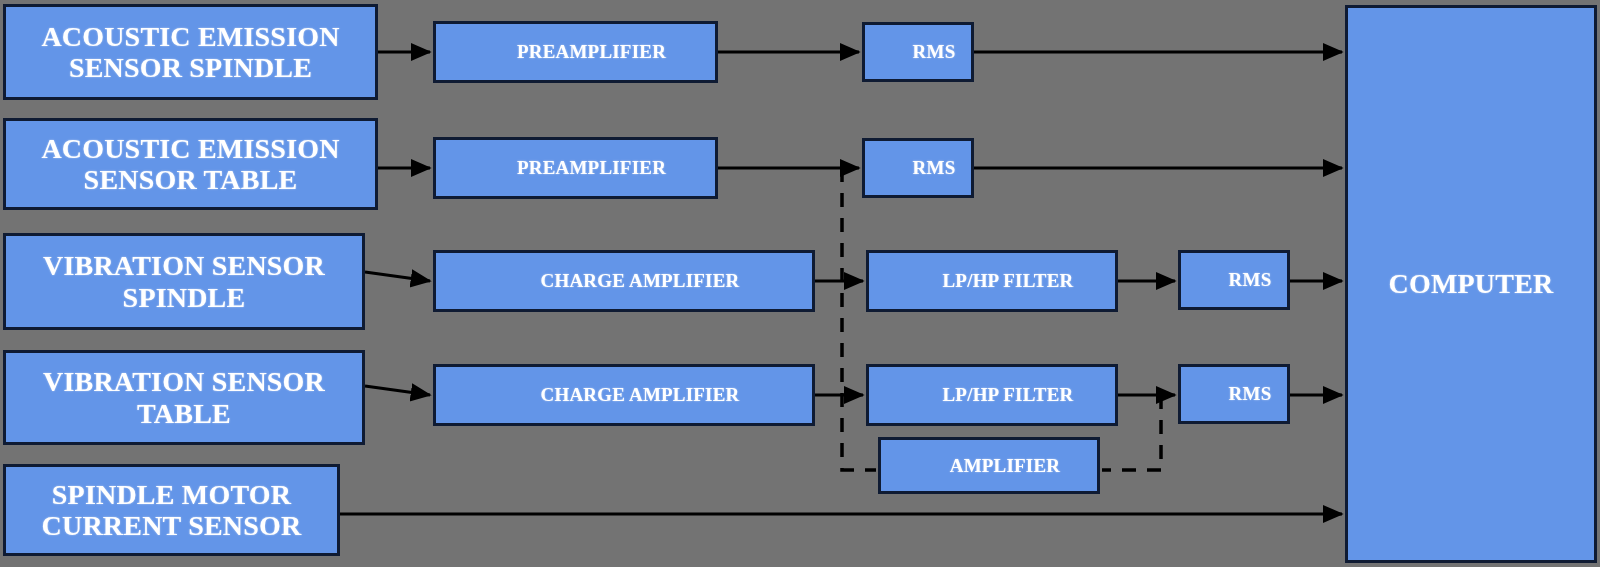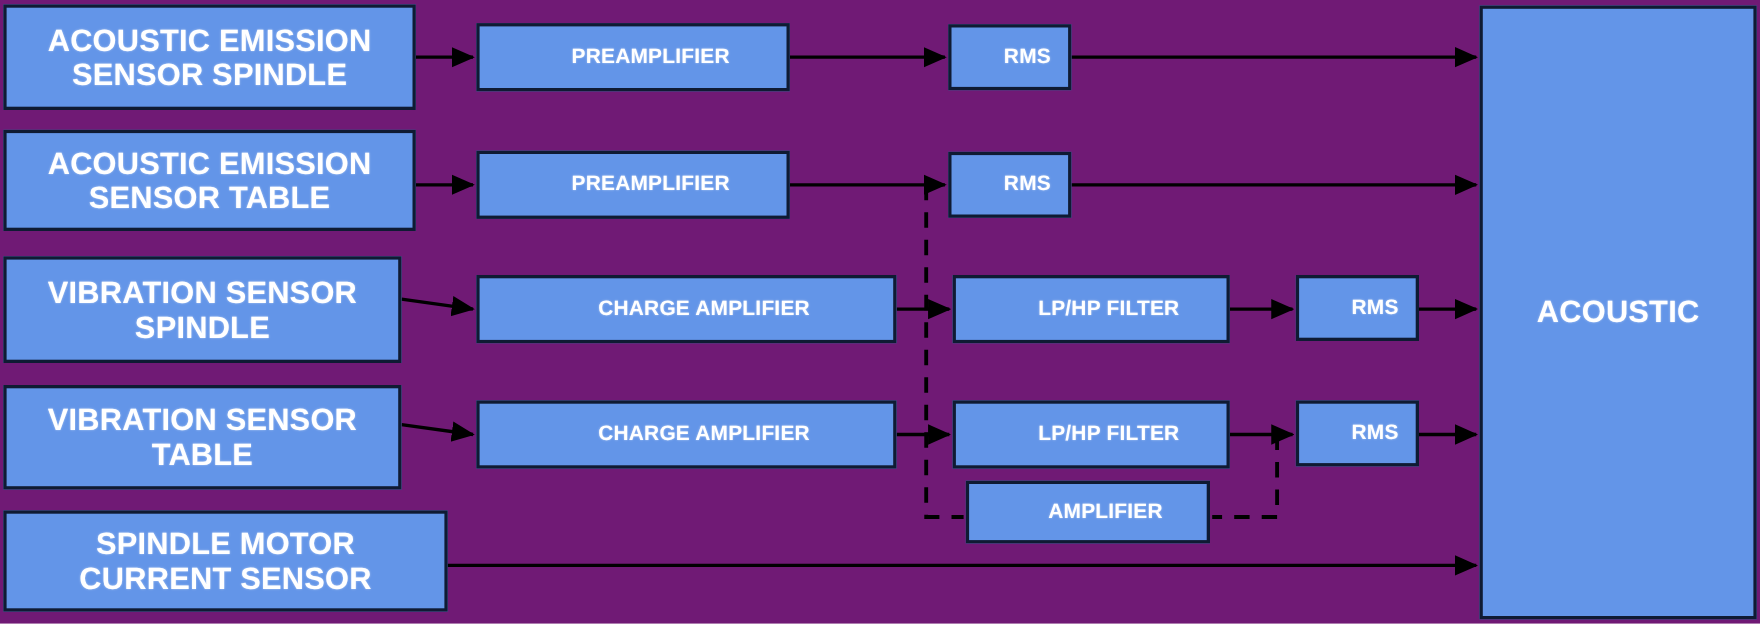--- a/index.html
+++ b/index.html
@@ -4,23 +4,23 @@
 <style>
   html, body {
     margin: 0;
     padding: 0;
     background: #ffffff;
   }
   #canvas {
     position: relative;
     width: 1600px;
     height: 567px;
-    background: #701a75;
+    background: #737373;
     overflow: hidden;
-    font-family: Liberation Sans, sans-serif;
+    font-family: Liberation Serif, serif;
   }
   #wires {
     position: absolute;
     left: 0;
     top: 0;
     width: 1600px;
     height: 567px;
   }
   .node {
     position: absolute;
@@ -92,21 +92,21 @@
   <div class="node t28" style="left:3px;top:233px;width:362px;height:97px;">
     <span>VIBRATION SENSOR
 SPINDLE</span>
   </div>
 
   <div class="node t28" style="left:3px;top:350px;width:362px;height:95px;">
     <span>VIBRATION SENSOR
 TABLE</span>
   </div>
 
-  <div class="node t28" style="left:3px;top:464px;width:404px;height:92px;">
+  <div class="node t28" style="left:3px;top:464px;width:337px;height:92px;">
     <span>SPINDLE MOTOR
 CURRENT SENSOR</span>
   </div>
 
   <div class="node t27" style="left:433px;top:21px;width:285px;height:62px;">
     <span>PREAMPLIFIER</span>
   </div>
 
   <div class="node t27" style="left:433px;top:137px;width:285px;height:62px;">
     <span>PREAMPLIFIER</span>
@@ -142,16 +142,16 @@
 
   <div class="node t27" style="left:1178px;top:364px;width:112px;height:60px;">
     <span>RMS</span>
   </div>
 
   <div class="node t27" style="left:878px;top:437px;width:222px;height:57px;">
     <span>AMPLIFIER</span>
   </div>
 
   <div class="node t28" style="left:1345px;top:5px;width:252px;height:558px;">
-    <span>ACOUSTIC</span>
+    <span>COMPUTER</span>
   </div>
 
 </div>
 
 </body></html>

